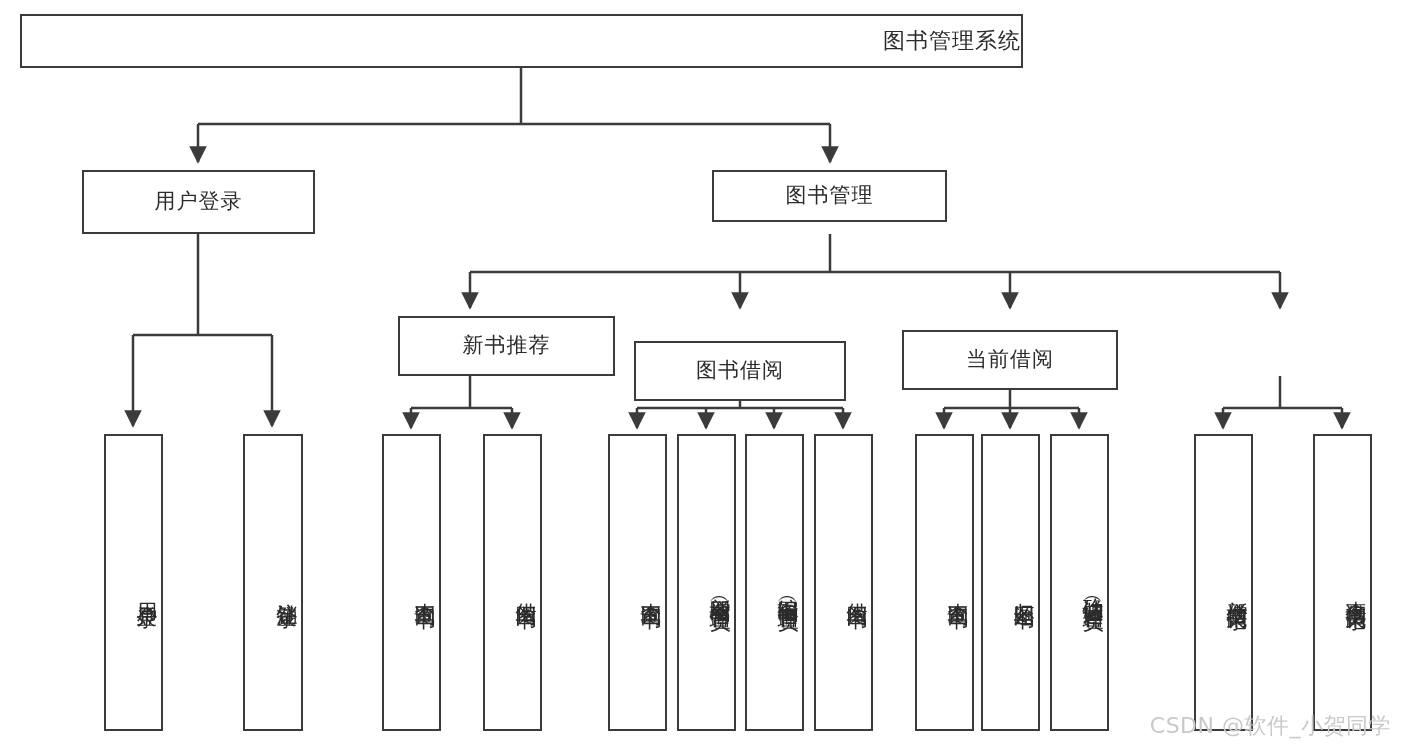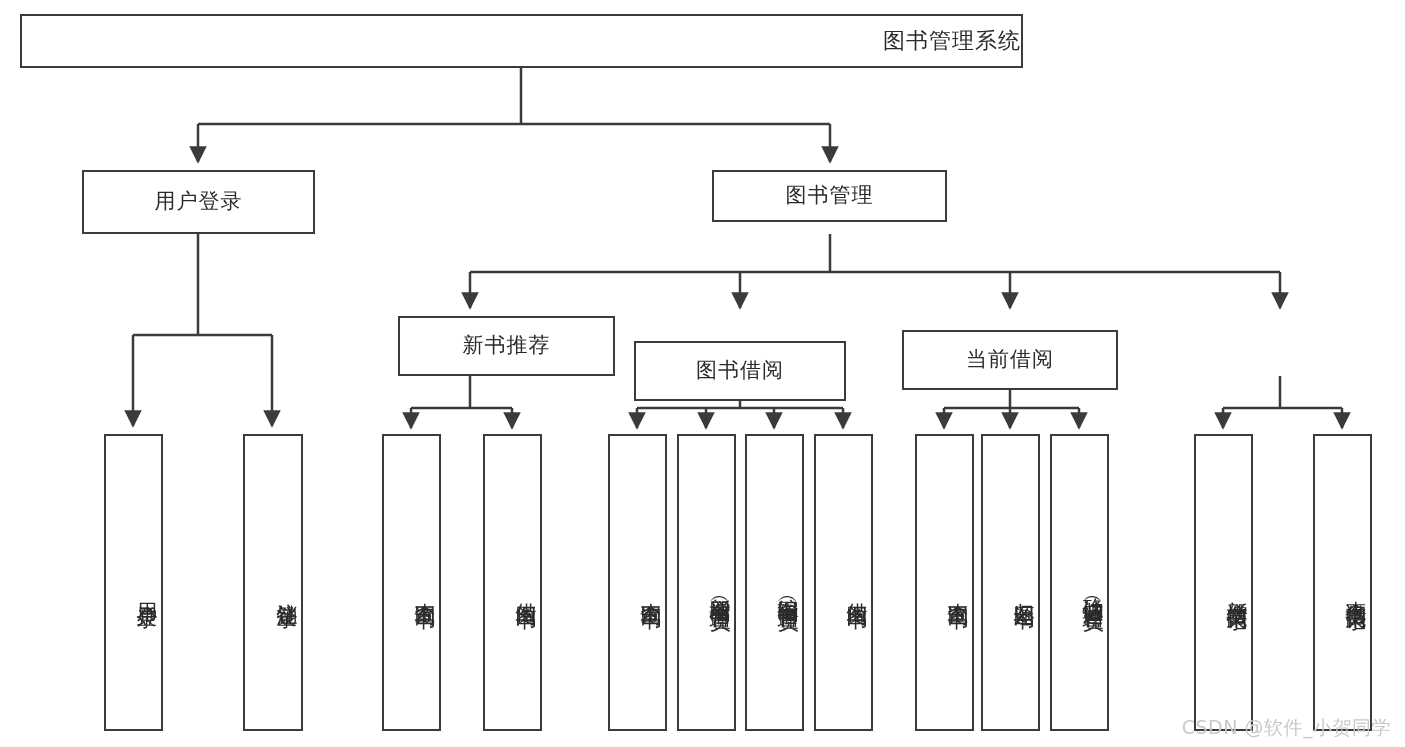--- a/index.html
+++ b/index.html
@@ -53,21 +53,21 @@
   }
   .node.v .vlabel {
     writing-mode: vertical-rl;
     text-orientation: upright;
     white-space: nowrap;
   }
   .watermark {
     position: absolute;
     right: 14px;
     bottom: 6px;
-    font-size: 19px;
+    font-size: 22px;
     color: #c9c9c9;
     letter-spacing: 0.5px;
     white-space: nowrap;
     font-family: "DejaVu Sans", "Liberation Sans", sans-serif;
   }
 </style>
 </head>
 <body>
 
 <div id="canvas">

